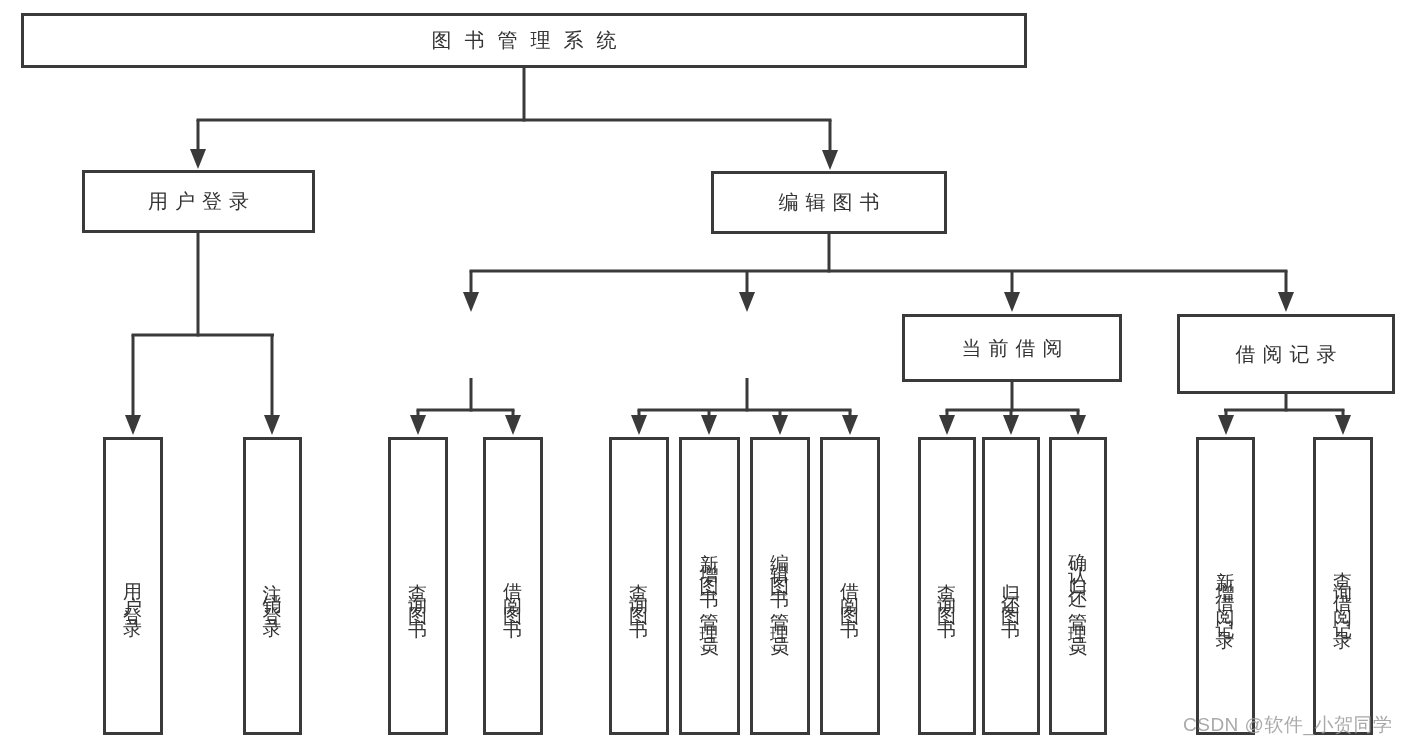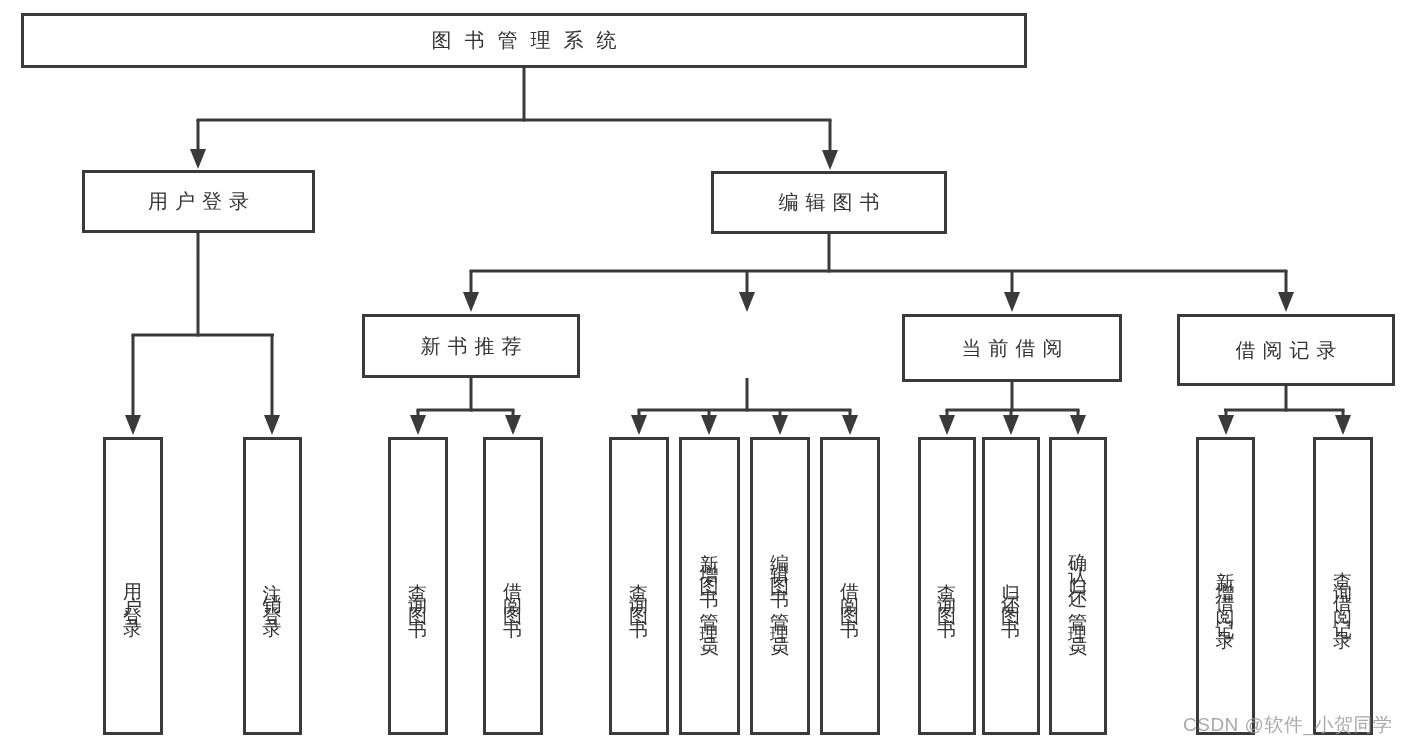--- a/index.html
+++ b/index.html
@@ -41,21 +41,21 @@
   }
   
   .n-root { left: 21px;  top: 13px;  width: 1006px; height: 55px; }
   
   .n-l2a  { left: 82px;  top: 170px; width: 233px; height: 63px; }
   .n-l2b  { left: 711px; top: 171px; width: 236px; height: 63px; }
   
   .n-l3a  { left: 362px;  top: 314px; width: 218px; height: 64px; }
   .n-l3b  { left: 637px;  top: 314px; width: 220px; height: 64px; }
   .n-l3c  { left: 902px;  top: 314px; width: 220px; height: 68px; }
-  .n-l3d  { left: 1177px; top: 314px; width: 218px; height: 72px; }
+  .n-l3d  { left: 1177px; top: 314px; width: 218px; height: 80px; }
   
   .leaf { top: 437px; height: 298px; }
   .n-v1  { left: 103px;  width: 60px; }
   .n-v2  { left: 243px;  width: 59px; }
   .n-v3  { left: 388px;  width: 60px; }
   .n-v4  { left: 483px;  width: 60px; }
   .n-v5  { left: 609px;  width: 60px; }
   .n-v6  { left: 679px;  width: 61px; }
   .n-v7  { left: 750px;  width: 60px; }
   .n-v8  { left: 820px;  width: 60px; }
@@ -149,23 +149,20 @@
     <span>图书管理系统</span>
   </div>
 
   <div class="node hnode n-l2a">
     <span>用户登录</span>
   </div>
   <div class="node hnode n-l2b">
     <span>编辑图书</span>
   </div>
 
-  <div class="node hnode n-l3a">
-    <span>新书推荐</span>
-  </div>
   <div class="node hnode n-l3c">
     <span>当前借阅</span>
   </div>
   <div class="node hnode n-l3d">
     <span>借阅记录</span>
   </div>
 
   <div class="node vnode leaf n-v1">
     <span class="vtext">用户登录</span>
   </div>

